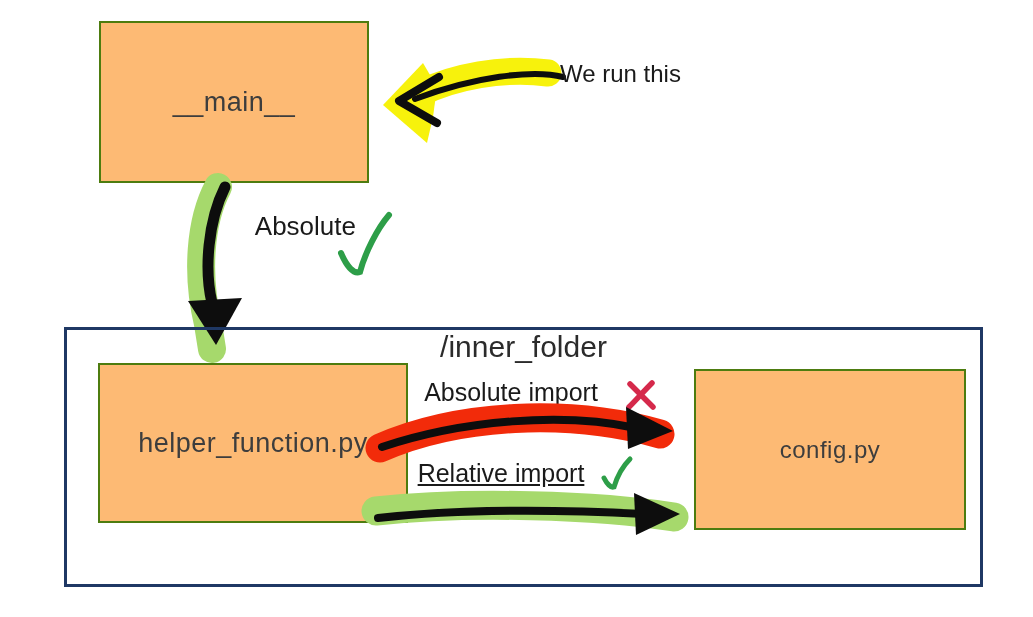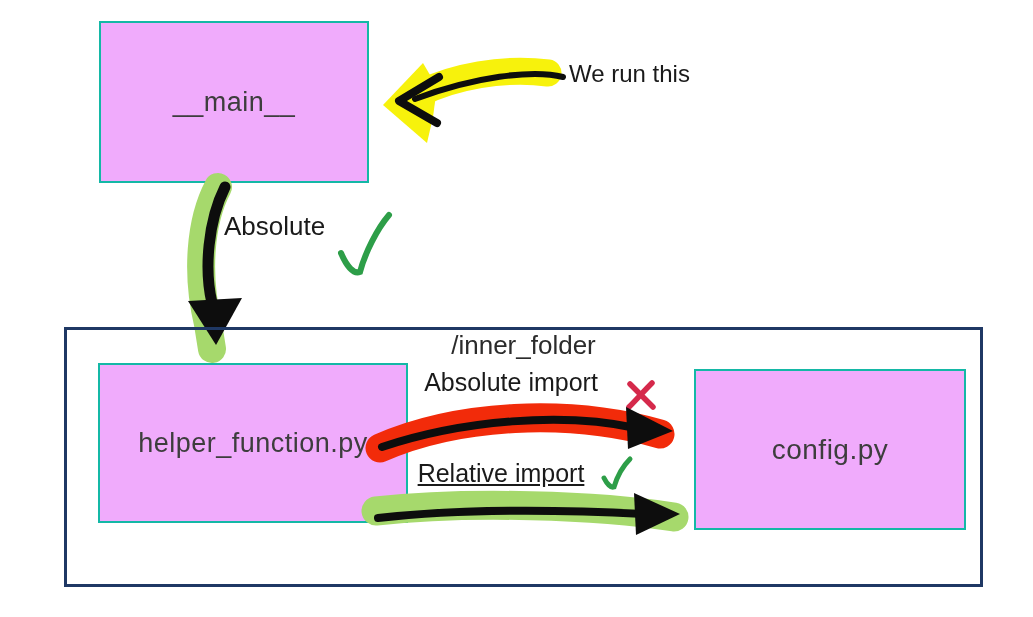--- a/index.html
+++ b/index.html
@@ -11,22 +11,22 @@
   #canvas {
     position: relative;
     width: 1033px;
     height: 617px;
     background: #ffffff;
     overflow: hidden;
   }
   .abs { position: absolute; }
   .module-box {
     position: absolute;
-    background: #f0abfc;
-    border: 2px solid #14b8a6;
+    background: #fdba74;
+    border: 2px solid #4d7c0f;
     display: flex;
     align-items: center;
     justify-content: center;
     box-sizing: border-box;
     color: #3d3d3d;
   }
   .module-box .box-label {
     font-size: 27px;
     letter-spacing: 0.5px;
     white-space: nowrap;
@@ -43,41 +43,40 @@
   }
   .annotation {
     position: absolute;
     color: #1a1a1a;
     white-space: nowrap;
   }
   #run-annotation {
     left: 560px;
     top: 60px;
     font-size: 24px;
-    margin-left: 9px;
   }
   #folder-label {
     left: 64px;
     top: 330px;
     width: 919px;
     text-align: center;
-    font-size: 26px;
+    font-size: 30px;
     color: #2b2b2b;
   }
   #abs-import-top {
     left: 224px;
     top: 210px;
     width: 132px;
-    text-align: left;
+    text-align: right;
     font-size: 26px;
     line-height: 33px;
   }
   #abs-import-inner {
     left: 400px;
-    top: 368px;
+    top: 378px;
     width: 222px;
     text-align: center;
     font-size: 25px;
   }
   #rel-import-inner {
     left: 396px;
     top: 459px;
     width: 210px;
     text-align: center;
     font-size: 25px;
@@ -119,21 +118,21 @@
 
   <div id="outer-container"></div>
 
   <div class="annotation" id="folder-label">/inner_folder</div>
 
   <div class="module-box" style="left:98px; top:363px; width:310px; height:160px;">
     <span class="box-label">helper_function.py</span>
   </div>
 
   <div class="module-box" style="left:694px; top:369px; width:272px; height:161px;">
-    <span class="box-label" style="font-size:28px;">config.py</span>
+    <span class="box-label" style="font-size:24px;">config.py</span>
   </div>
 
   <div class="annotation" id="abs-import-inner">Absolute import</div>
 
   <svg class="abs" style="left:626px; top:379px;" width="30" height="32" viewBox="0 0 30 32">
     <path d="M 4 5 C 12 13, 20 21, 27 28 M 26 4 C 18 12, 10 21, 3 28" fill="none" stroke-width="5.5" stroke-linecap="round" stroke="#d5294b"></path>
   </svg>
 
   <svg class="abs" style="left:368px; top:398px;" width="312" height="64" viewBox="0 0 312 64">
     <path d="M 12 50 C 90 16, 200 10, 292 36" fill="none" stroke-width="29" stroke-linecap="round" stroke="#f22b0a"></path>

